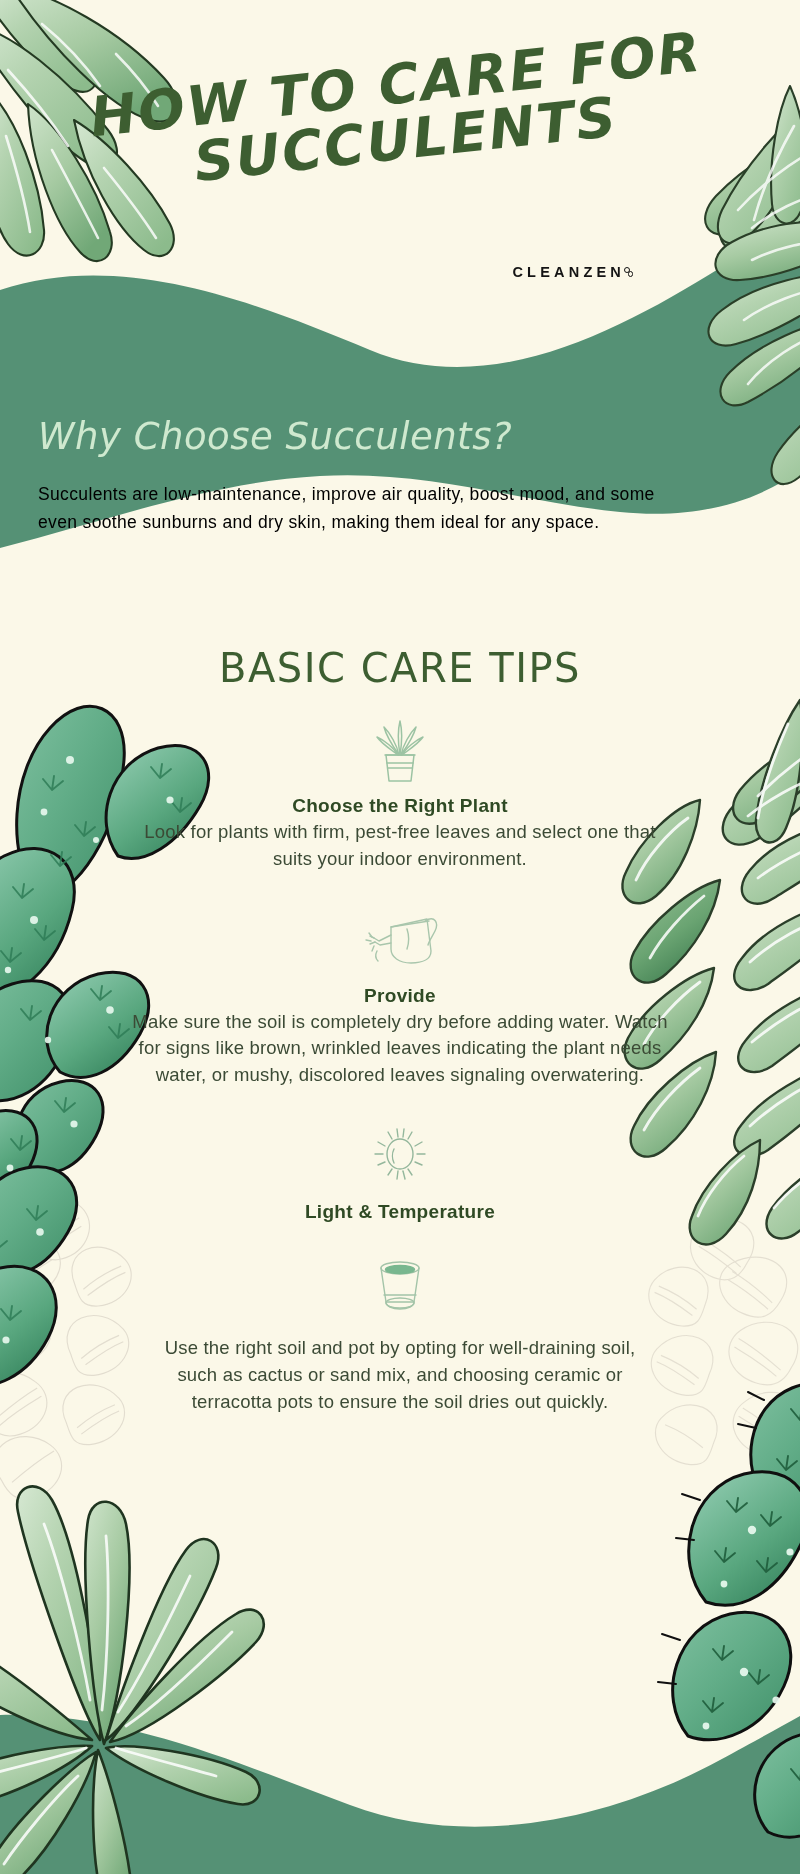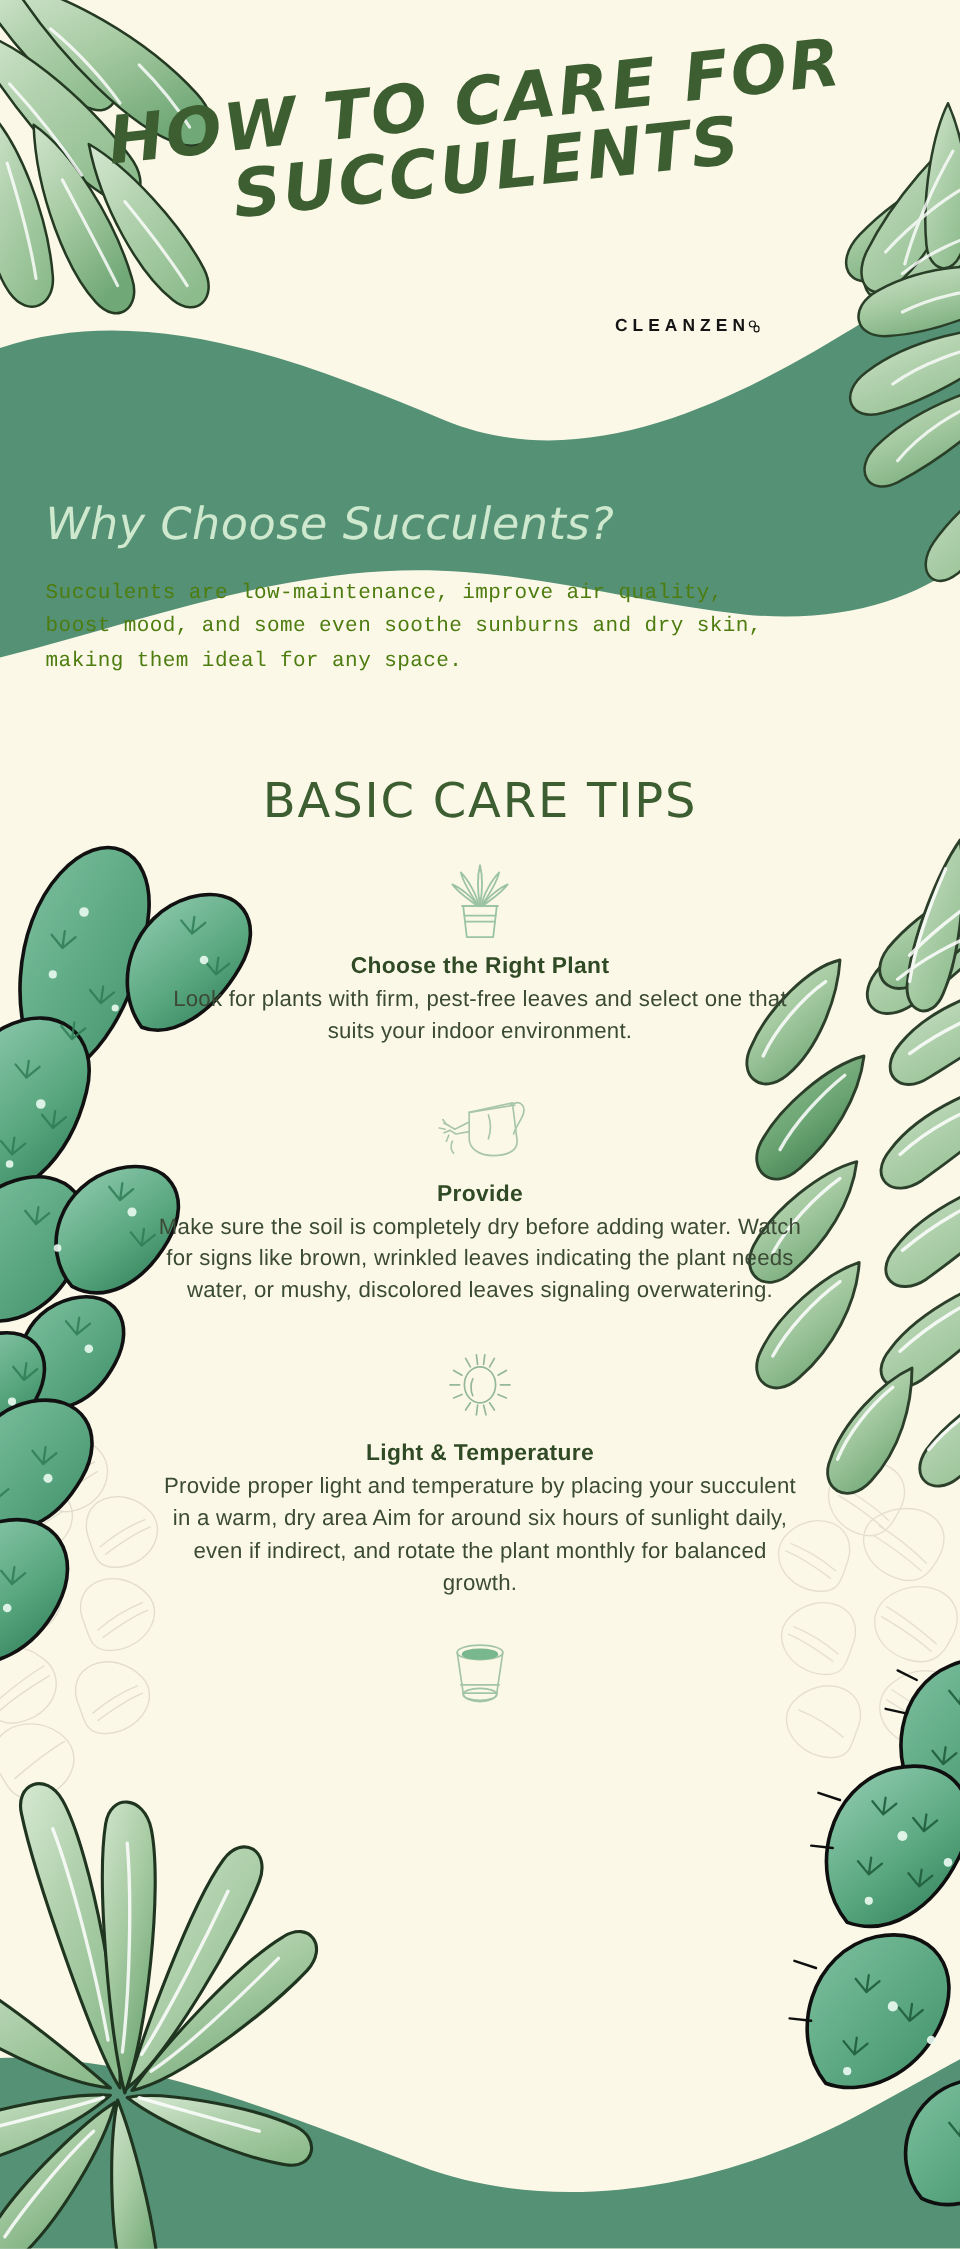--- a/index.html
+++ b/index.html
@@ -49,22 +49,22 @@
   
   .why{position:absolute;left:38px;top:415px;width:640px;z-index:6;}
   .why-title{
     font-family:"DejaVu Sans", sans-serif;
     font-size:37px;color:#cfe9cf;
     font-style:italic;font-weight:normal;
     letter-spacing:0.5px;
     margin:0 0 22px 0;
   }
   .why-body{
-    font-family:Liberation Mono, monospace;
-    font-size:17.5px;color:#4d7c0f;
+    font-family:Liberation Sans, sans-serif;
+    font-size:17.5px;color:#000000;
     line-height:1.62;letter-spacing:0.35px;
     margin:0;max-width:620px;
   }
 
   
   .section-title{
     position:absolute;left:0;top:645px;width:800px;text-align:center;z-index:6;
     font-family:"DejaVu Sans", sans-serif;
     font-weight:normal;
     font-size:40px;color:#3d5e31;
@@ -476,35 +476,35 @@
             <path d="M11,44 L18,41"></path>
               <path d="M55,44 L48,41"></path>
             <path d="M21,54 L25,48"></path>
               <path d="M45,54 L41,48"></path>
             <path d="M30,58 L31,50"></path>
               <path d="M38,58 L36,50"></path>
           </g>
         </svg>
       </span>
       <div class="tip-head">Light &amp; Temperature</div>
-      <p class="tip-body">Provide proper light and temperature by placing your succulent in a warm, dry area Aim for around six hours of sunlight daily, even if indirect, and rotate the plant monthly for balanced growth.</p>
     </div>
 
     <div class="spacer-3"></div>
 
     <div class="tip t4">
       <span class="tip-icon">
         <svg width="64" height="64" viewBox="0 0 64 64">
           <g stroke="#a3c4a8" stroke-width="1.4" fill="none" stroke-linejoin="round" stroke-linecap="round">
             <ellipse cx="32" cy="13" rx="19" ry="6"></ellipse>
             <ellipse cx="32" cy="14.5" rx="14.5" ry="4" fill="#79b78f" stroke="#79b78f"></ellipse>
             <path d="M13,13 L18,47 L46,47 L51,13"></path>
             <path d="M16,40 L48,40"></path>
             <path d="M18,47 C18,51 24,54 32,54 C40,54 46,51 46,47"></path>
             <ellipse cx="32" cy="48" rx="14" ry="5"></ellipse>
           </g>
         </svg>
       </span>
+      <p class="tip-body">Use the right soil and pot by opting for well-draining soil, such as cactus or sand mix, and choosing ceramic or terracotta pots to ensure the soil dries out quickly.</p>
     </div>
 
   </div>
 
 </div>
 
 </body></html>

